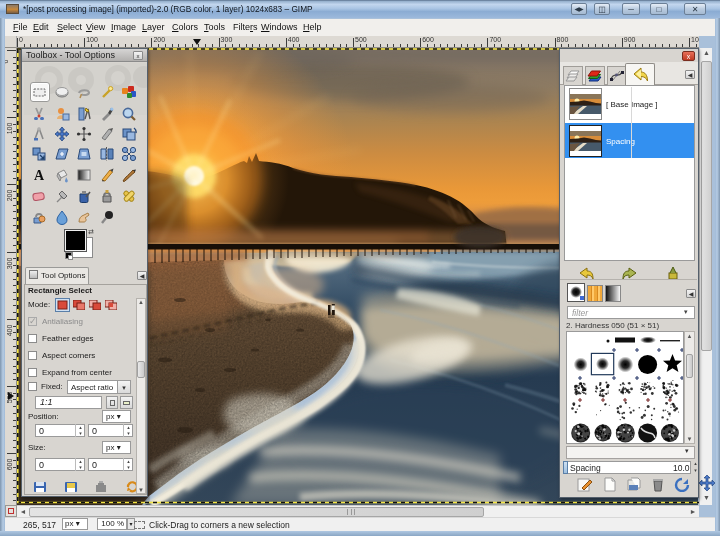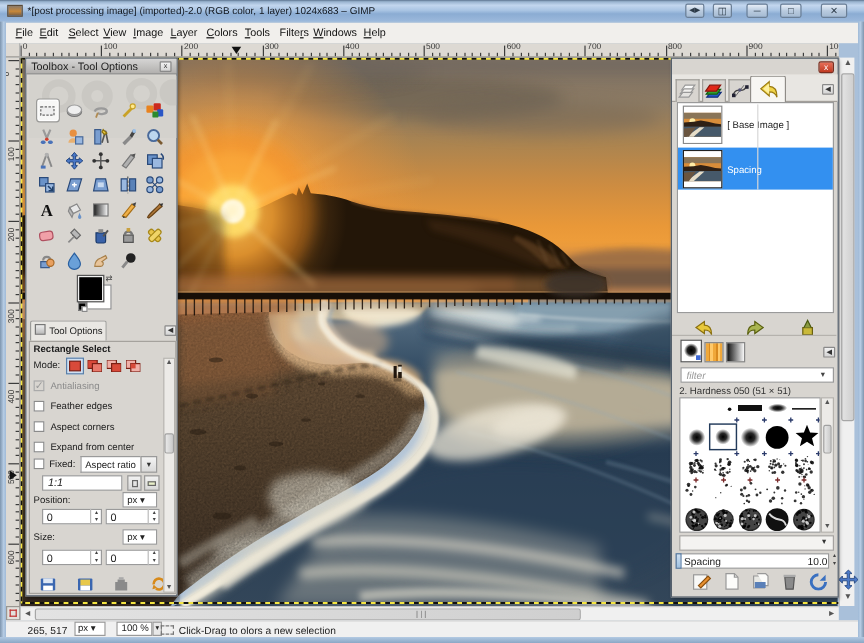--- a/index.html
+++ b/index.html
@@ -509,21 +509,21 @@
   <div id="qmask" class="abs">
       <div style="position:absolute;left:2px;top:2px;width:6px;height:6px;border:1px dashed #c03030"></div>
     </div>
 
   <div id="statusbar" class="abs">
     <span class="abs" style="left:18px;top:2px">265, 517</span>
     <span class="abs combo" style="left:57px;top:0px;width:26px;height:12px;font-size:8px;padding-left:2px">px&nbsp;▾</span>
     <span class="abs combo" style="left:92px;top:0px;width:30px;height:12px;font-size:8px;text-align:right;padding-right:2px">100 %</span>
     <span class="abs" style="left:122px;top:0px;width:8px;height:12px;border:1px solid #9a9a9a;background:#e8e8e8;font-size:6px;text-align:center;line-height:11px">▾</span>
     <span class="abs" style="left:129px;top:3px;width:11px;height:8px;border:1px dashed #777"></span>
-    <span class="abs" style="left:144px;top:2px">Click-Drag to olors a new selection</span>
+    <span class="abs" style="left:144px;top:2px">Click-Drag to corners a new selection</span>
   </div>
 
   <svg class="abs" style="left:698px;top:474px" width="18" height="18" viewBox="0 0 18 18">
       <path d="M9 1 L12 4 H10 V8 H14 V6 L17 9 L14 12 V10 H10 V14 H12 L9 17 L6 14 H8 V10 H4 V12 L1 9 L4 6 V8 H8 V4 H6 Z" fill="#4a78c8" stroke="#23457e" stroke-width="0.7"></path>
     </svg>
 <div id="frame-l" class="abs"></div>
   <div id="frame-r" class="abs"></div>
   <div id="frame-b" class="abs"></div>
 
   <div id="toolbox" class="abs panel">

